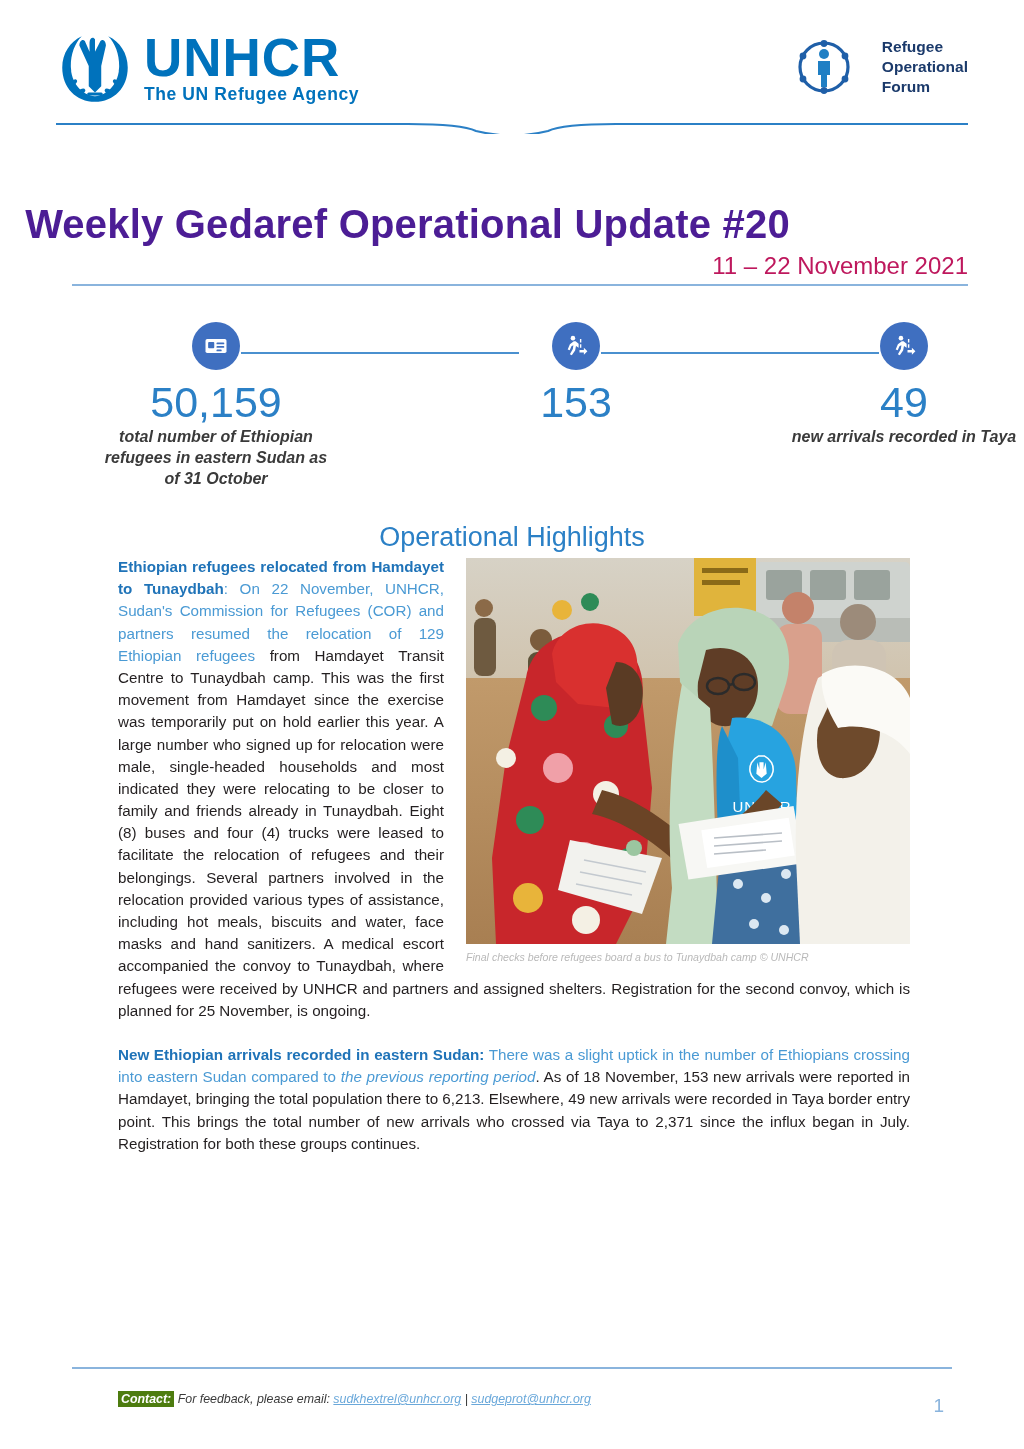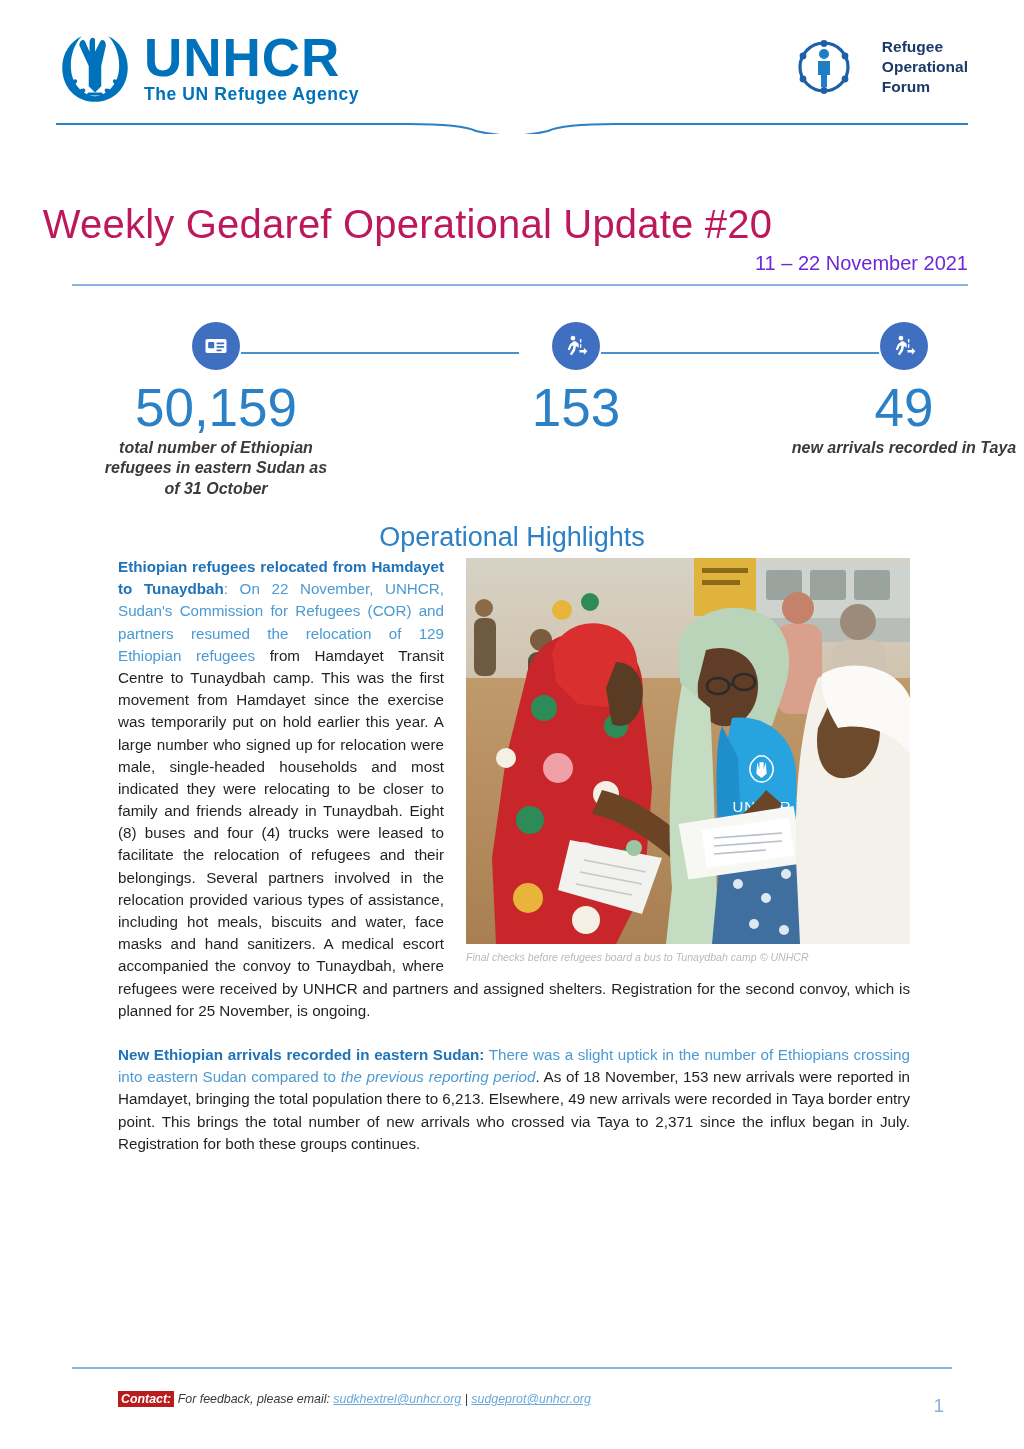--- a/index.html
+++ b/index.html
@@ -63,29 +63,29 @@
     top: 118px; left: 56px;
     width: 912px; height: 16px;
   }
 
   
   .title {
     position: absolute;
     top: 175px; left: 0; width: 815px;
     text-align: center;
     font-size: 40px;
-    font-weight: normal;
+    font-weight: bold;
+    color: #4c1d95;
+    letter-spacing: 0.2px;
+  }
+  .subtitle {
+    position: absolute;
+    top: 252px; right: 56px;
+    font-size: 24px;
     color: #be185d;
-    letter-spacing: 0.2px;
-  }
-  .subtitle {
-    position: absolute;
-    top: 252px; right: 56px;
-    font-size: 20px;
-    color: #6d28d9;
     margin-left: 44px;
   }
   .title-rule {
     position: absolute;
     top: 284px; left: 72px;
     width: 896px; height: 2px;
     background: #8ab4dd;
   }
 
   
@@ -108,21 +108,21 @@
   .stat-icon {
     width: 48px; height: 48px;
     border-radius: 50%;
     background: #3f6fc0;
     margin: 0 auto;
     display: flex;
     align-items: center;
     justify-content: center;
   }
   .stat-value {
-    font-size: 53px;
+    font-size: 43px;
     color: #2b80c6;
     line-height: 1.05;
     margin-top: 10px;
     font-weight: normal;
   }
   .stat-label {
     font-size: 16px;
     font-style: italic;
     font-weight: bold;
     color: #3a3a3a;
@@ -188,21 +188,21 @@
   }
   .footer {
     position: absolute;
     bottom: 43px; left: 118px;
     font-size: 12.4px;
     font-style: italic;
     color: #3a3a3a;
     white-space: nowrap;
   }
   .footer .contact-tag {
-    background: #b91c1c;
+    background: #4d7c0f;
     color: #ffffff;
     font-weight: bold;
     padding: 1px 3px;
   }
   .footer a, .footer .mail {
     color: #6aa8da;
     text-decoration: underline;
   }
   .page-num {
     position: absolute;

